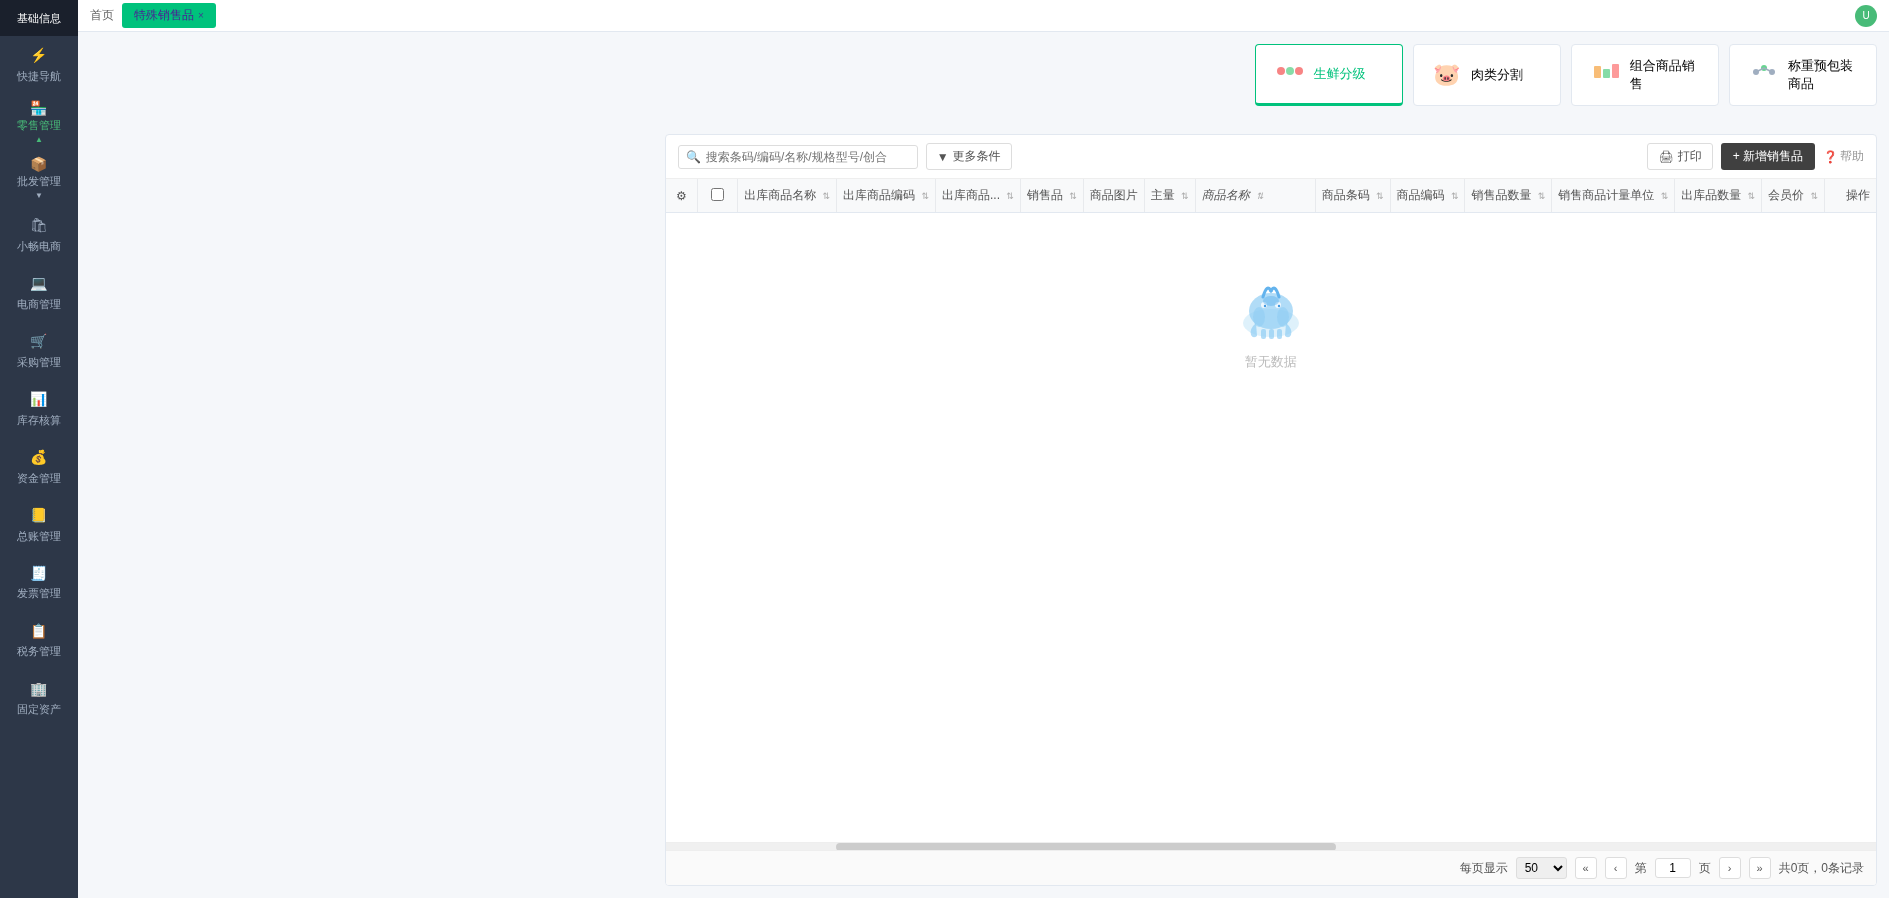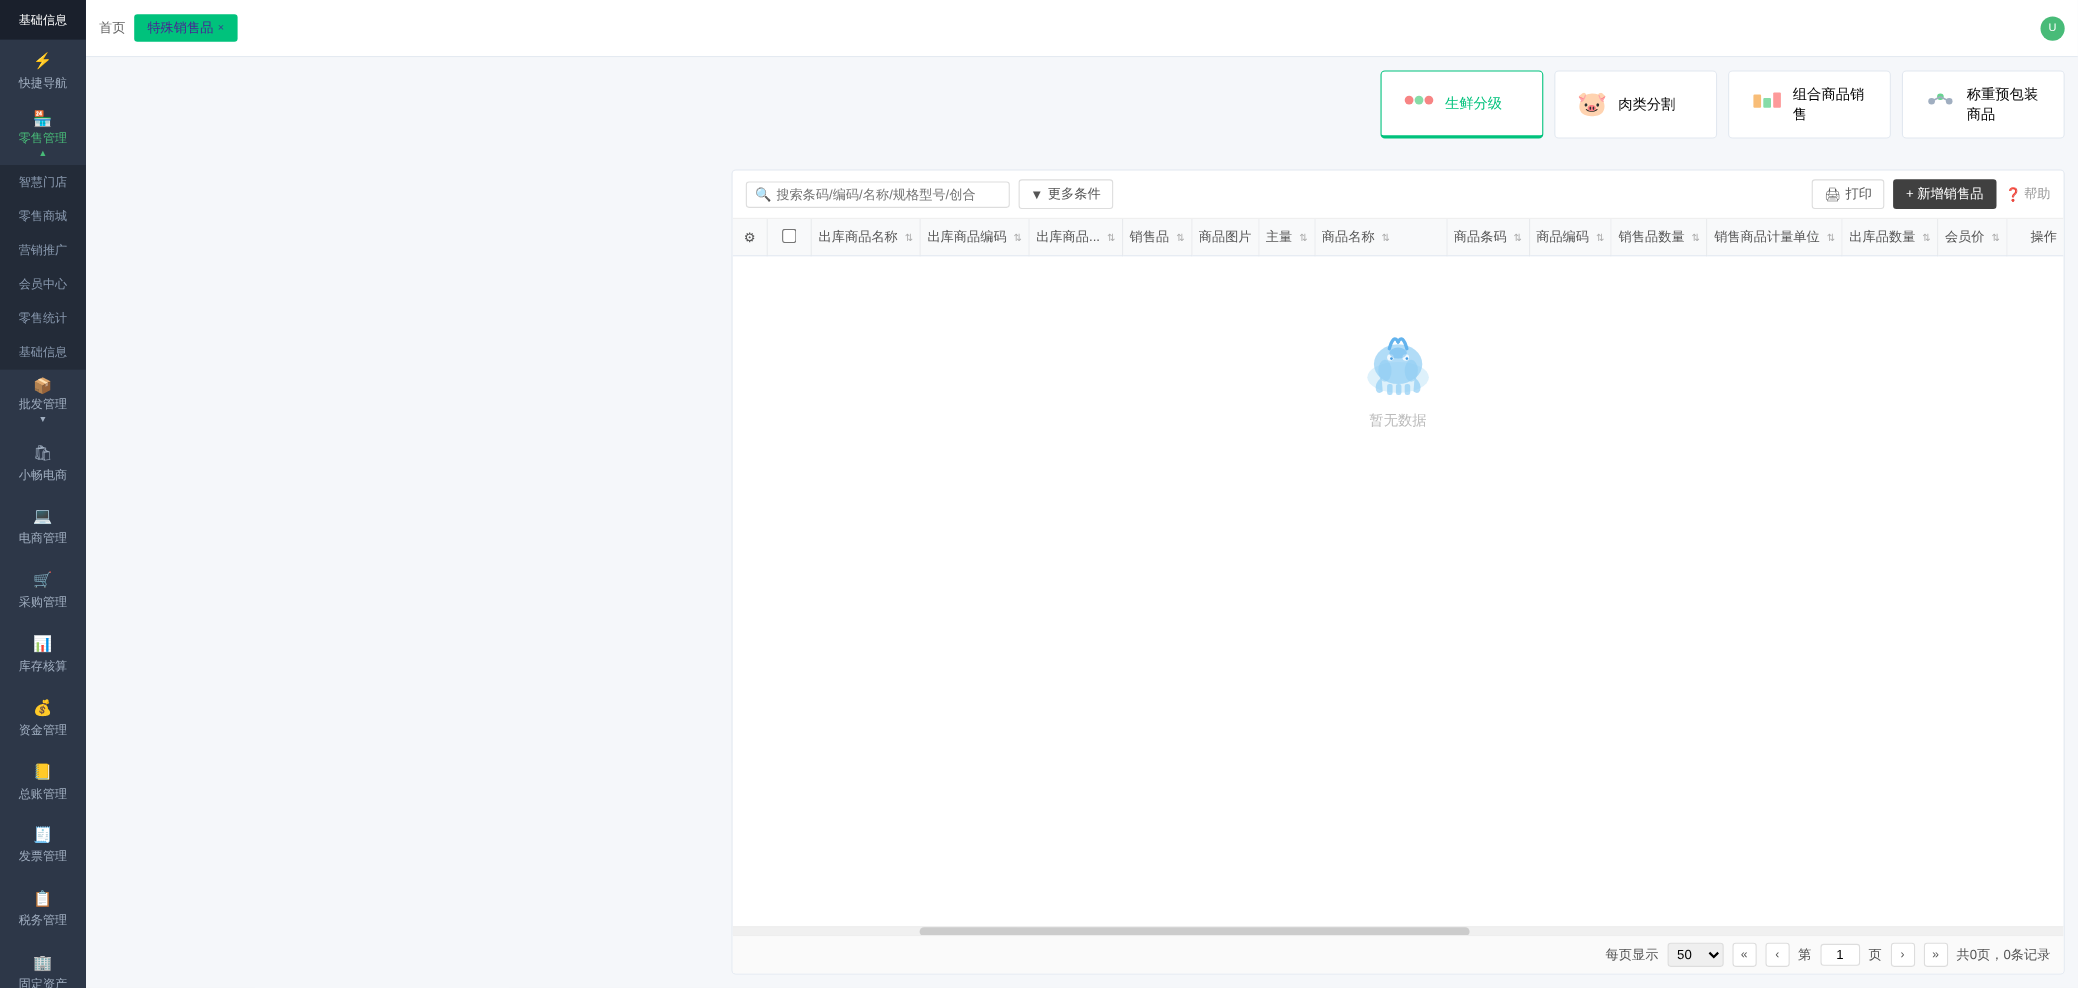--- a/index.html
+++ b/index.html
@@ -73,21 +73,21 @@
       overflow: hidden;
     }
 
     
     .topbar {
       background: #fff;
       border-bottom: 1px solid #e2e8f0;
       display: flex;
       align-items: center;
       padding: 0 12px;
-      height: 52px;
+      height: 32px;
       gap: 8px;
       flex-shrink: 0;
     }
     .topbar-home {
       color: #666;
       font-size: 12px;
       cursor: pointer;
     }
     .topbar-tab {
       background: #00c27c;
@@ -363,40 +363,20 @@
     <span class="sidebar-icon">⚡</span>
     <span>快捷导航</span>
   </div>
 
   <div class="sidebar-section expanded">
     <span class="sidebar-icon">🏪</span>
     <span>零售管理</span>
     <span class="arrow-down">▲</span>
   </div>
 
-  <div class="sidebar-sub">
-    <div class="sidebar-sub-item">
-      <span>智慧门店</span>
-    </div>
-    <div class="sidebar-sub-item">
-      <span>零售商城</span>
-    </div>
-    <div class="sidebar-sub-item">
-      <span>营销推广</span>
-    </div>
-    <div class="sidebar-sub-item">
-      <span>会员中心</span>
-    </div>
-    <div class="sidebar-sub-item">
-      <span>零售统计</span>
-    </div>
-    <div class="sidebar-sub-item">
-      <span>基础信息</span>
-    </div>
-  </div>
 
   <div class="sidebar-section">
     <span class="sidebar-icon">📦</span>
     <span>批发管理</span>
     <span class="arrow-down">▼</span>
   </div>
 
   <div class="sidebar-item">
     <span class="sidebar-icon">🛍</span>
     <span>小畅电商</span>
@@ -550,21 +530,21 @@
                 <span>销售品</span>
                 <span class="sort-icon">⇅</span>
               </th>
               <th>
                 <span>商品图片</span>
               </th>
               <th>
                 <span>主量</span>
                 <span class="sort-icon">⇅</span>
               </th>
-              <th style="min-width:120px;">
+              <th style="min-width:120px;font-style:italic;">
                 <span>商品名称</span>
                 <span class="sort-icon">⇅</span>
               </th>
               <th>
                 <span>商品条码</span>
                 <span class="sort-icon">⇅</span>
               </th>
               <th>
                 <span>商品编码</span>
                 <span class="sort-icon">⇅</span>

